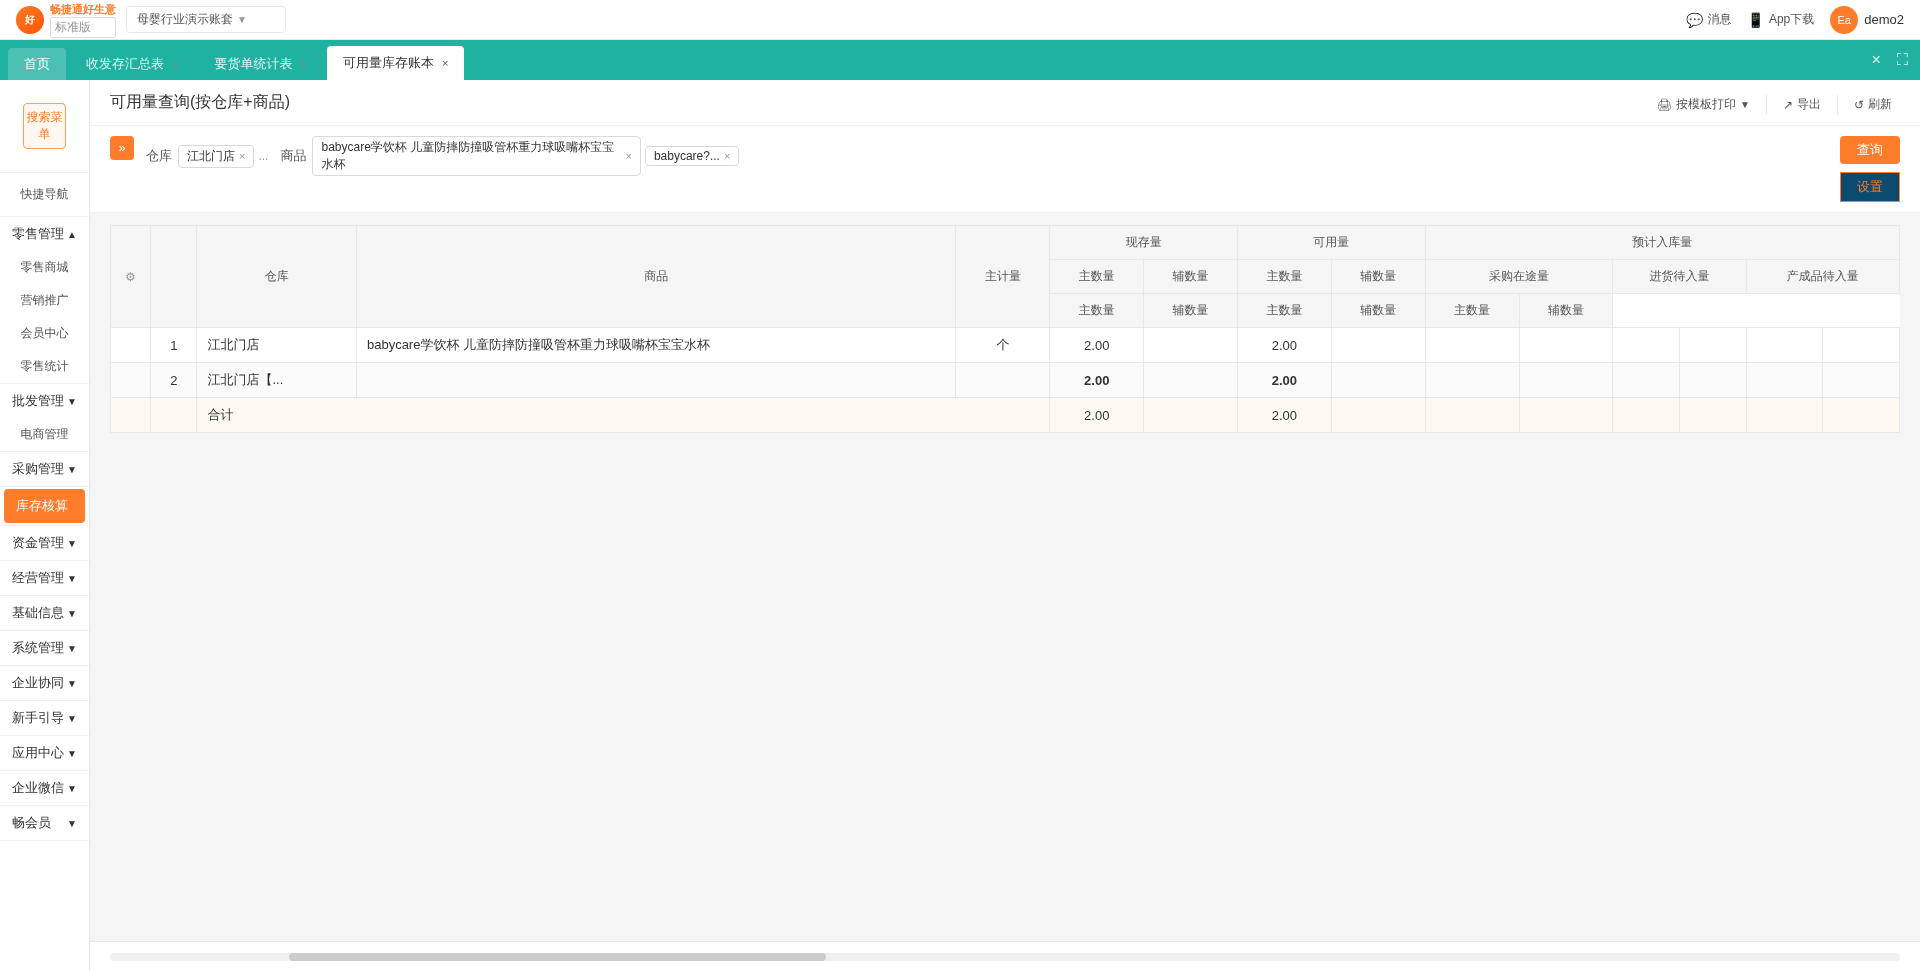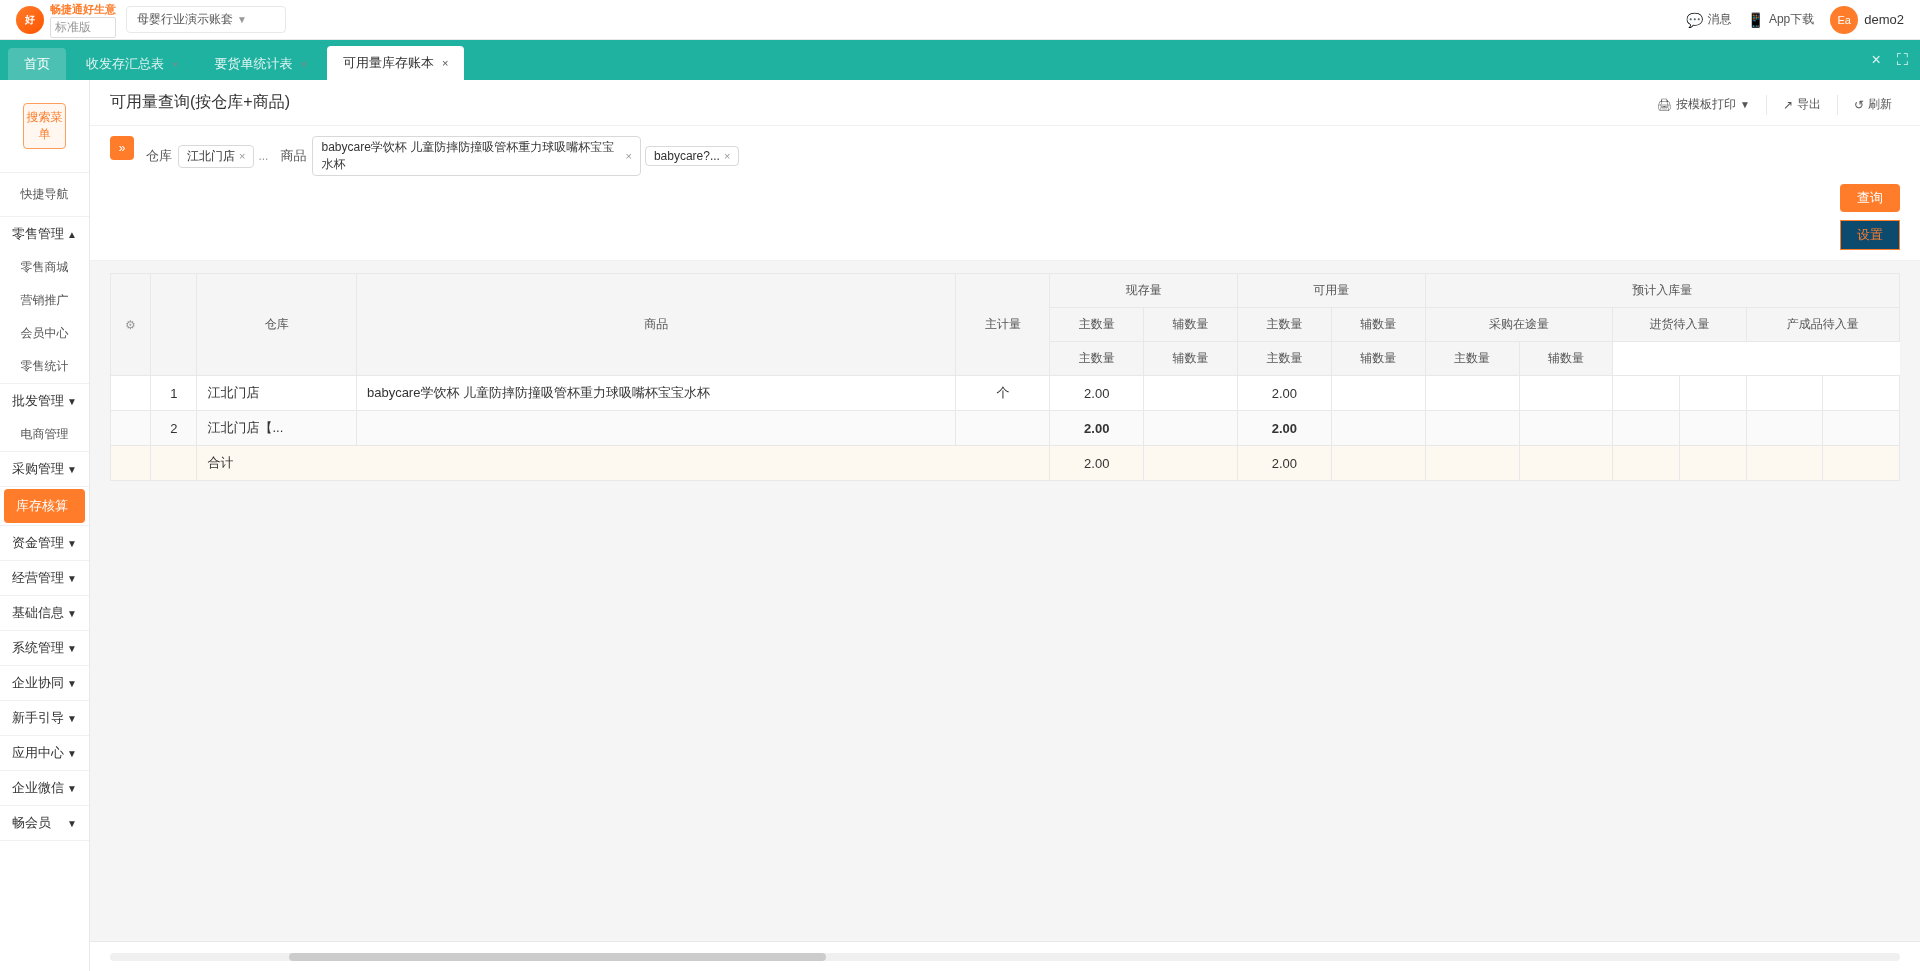--- a/index.html
+++ b/index.html
@@ -46,21 +46,21 @@
     .page-header { background: #fff; padding: 12px 20px 8px; border-bottom: 1px solid #f0f0f0; display: flex; align-items: flex-start; justify-content: space-between; flex-shrink: 0; }
     .page-title { font-size: 16px; font-weight: 500; color: #333; }
     .page-actions { display: flex; align-items: center; gap: 8px; }
     .page-action-btn { display: flex; align-items: center; gap: 4px; font-size: 12px; color: #555; cursor: pointer; padding: 4px 8px; }
     .filter-expand-btn { width: 24px; height: 24px; background: #ff7c2a; border-radius: 4px; display: flex; align-items: center; justify-content: center; color: #fff; cursor: pointer; font-size: 12px; flex-shrink: 0; }
     .filter-label { font-size: 13px; color: #555; white-space: nowrap; }
     .filter-tags { display: flex; flex-wrap: wrap; gap: 4px; align-items: center; flex: 1; }
     .filter-tag { display: flex; align-items: center; gap: 4px; background: #fff; border: 1px solid #d9d9d9; border-radius: 4px; padding: 2px 8px; font-size: 12px; color: #333; }
     .filter-tag-close { color: #999; cursor: pointer; font-size: 11px; }
     .filter-more { color: #999; font-size: 12px; cursor: pointer; }
-    .btn-query { background: #ff7c2a; color: #fff; border: none; padding: 5px 16px; border-radius: 4px; font-size: 13px; cursor: pointer; margin-top: 48px; }
+    .btn-query { background: #ff7c2a; color: #fff; border: none; padding: 5px 16px; border-radius: 4px; font-size: 13px; cursor: pointer; }
     .btn-settings { background: #0c4a6e; color: #ff7c2a; border: 1px solid #ff7c2a; padding: 5px 16px; border-radius: 0; font-size: 13px; cursor: pointer; display: block; margin-top: 4px; width: 100%; text-align: center; }
 
     
     .table-area { flex: 1; overflow: auto; padding: 12px 20px; }
     .data-table { width: 100%; border-collapse: collapse; background: #fff; font-size: 13px; }
     .data-table th, .data-table td { border: 1px solid #e8e8e8; padding: 8px 10px; text-align: center; white-space: nowrap; }
     .data-table thead tr th { background: #f5f5f5; color: #555; font-weight: 400; font-size: 12px; }
     .data-table tbody tr:nth-child(odd) { background: #fff; }
     .data-table tbody tr:nth-child(even) { background: #fafafa; }
     .data-table .text-left { text-align: left; }

